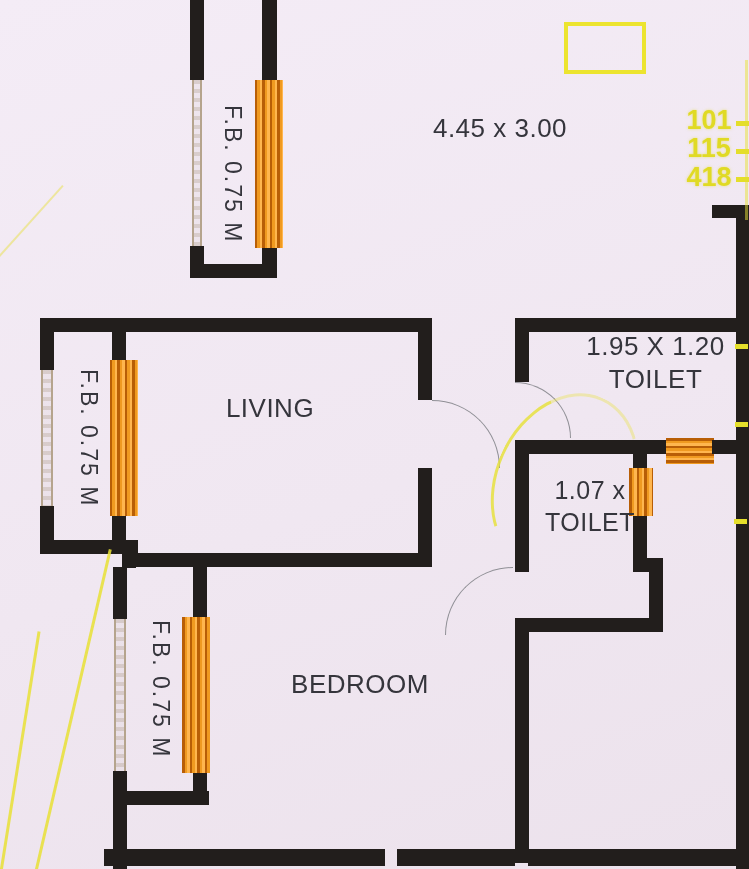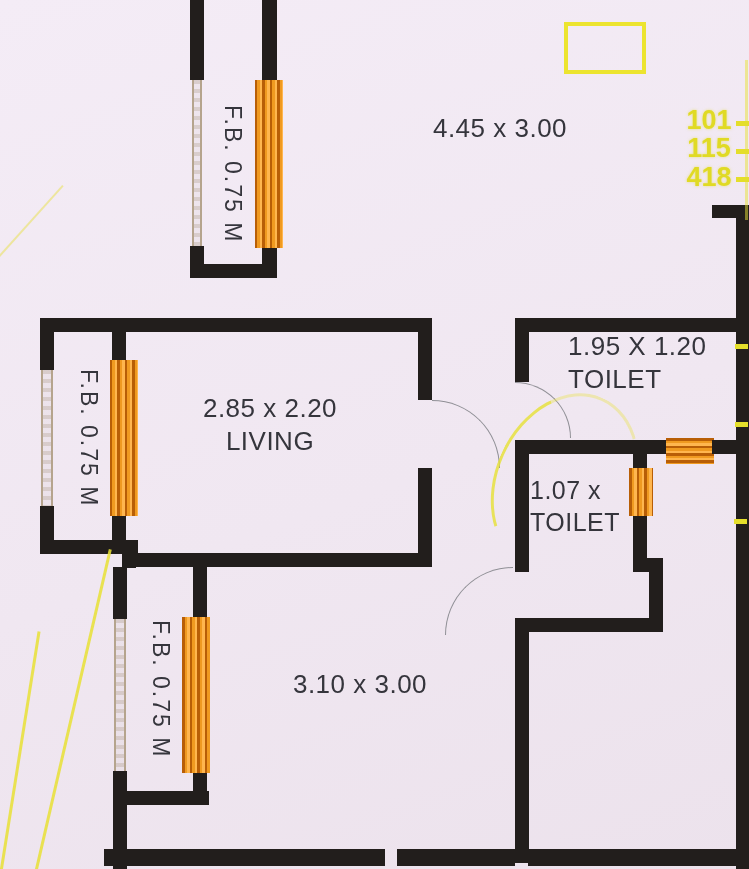--- a/index.html
+++ b/index.html
@@ -11,21 +11,21 @@
   .wall { position:absolute; background:#221e1c; }
   .wall-light {
     position:absolute; box-sizing:border-box;
     border-left:2px solid #b5a48d; border-right:2px solid #b5a48d;
     background:repeating-linear-gradient(180deg, rgba(158,138,112,.30) 0 4px, rgba(158,138,112,.06) 4px 9px);
   }
   .win-v { position:absolute; background:repeating-linear-gradient(90deg,#b85e06 0 2.5px,#f09a20 2.5px 5px,#ffb64e 5px 7.5px); }
   .win-h { position:absolute; background:repeating-linear-gradient(180deg,#b85e06 0 2.5px,#f09a20 2.5px 5px,#ffb64e 5px 7.5px); }
   .arc { position:absolute; box-sizing:border-box; }
   .room-label { position:absolute; color:#35353c; font-size:26px; line-height:1.28; text-align:center; letter-spacing:.5px; white-space:nowrap; }
-  .room-label.left { text-align:left; }
+  .room-label.left { text-align:center; }
   .fb-label { position:absolute; writing-mode:vertical-rl; color:#35353c; font-size:23px; letter-spacing:2px; white-space:nowrap; text-align:center; }
   .unit-numbers { position:absolute; left:662px; top:106px; width:54px; text-align:center;margin-left:20px; }
   .unit-num { color:#e0da25; font-size:27px; font-weight:700; line-height:1.05; text-shadow:0 0 3px rgba(224,218,37,.55); }
   .ytick { position:absolute; width:13px; height:5px; background:#e4de2b; }
   .yline { position:absolute; background:#e7e135; opacity:.85; }
   .yrect { position:absolute; border:4px solid #ece42f; background:transparent; }
 </style>
 </head>
 <body>
 
@@ -95,36 +95,35 @@
   <div class="yline" style="left:70px;top:545px;width:3px;height:345px;transform:rotate(13deg)"></div>
   <div class="yline" style="left:18px;top:630px;width:3px;height:250px;transform:rotate(9deg)"></div>
   <div class="yline" style="left:-5px;top:160px;width:2px;height:200px;transform:rotate(42deg);opacity:.45"></div>
   <div class="arc" style="left:495px;top:390px;width:140px;height:185px;border:3px solid transparent;border-left-color:rgba(231,225,53,.8);border-top-color:rgba(231,225,53,.35);border-radius:50%;transform:rotate(24deg)"></div>
 
   <div class="room-label" style="left:385px;top:112px;width:230px">
     <div>4.45 x 3.00</div>
   </div>
 
   <div class="room-label" style="left:175px;top:392px;width:190px">
-    <div>2.85 x 2.20</div>
     <div>LIVING</div>
   </div>
 
   <div class="room-label left" style="left:568px;top:330px;width:175px">
     <div>1.95 X 1.20</div>
     <div>TOILET</div>
   </div>
 
   <div class="room-label left" style="left:530px;top:474px;width:120px;font-size:25px">
     <div>1.07 x</div>
     <div>TOILET</div>
   </div>
 
   <div class="room-label" style="left:265px;top:668px;width:190px">
-    <div>3.10 x 3.00</div>
+    <div>BEDROOM</div>
   </div>
 
   <div class="fb-label" style="left:206px;top:84px;width:40px;height:180px">F.B. 0.75 M</div>
   <div class="fb-label" style="left:62px;top:356px;width:40px;height:165px">F.B. 0.75 M</div>
   <div class="fb-label" style="left:134px;top:602px;width:40px;height:175px">F.B. 0.75 M</div>
 
   <div class="unit-numbers">
     <div class="unit-num">101</div>
     <div class="unit-num">115</div>
     <div class="unit-num">418</div>

